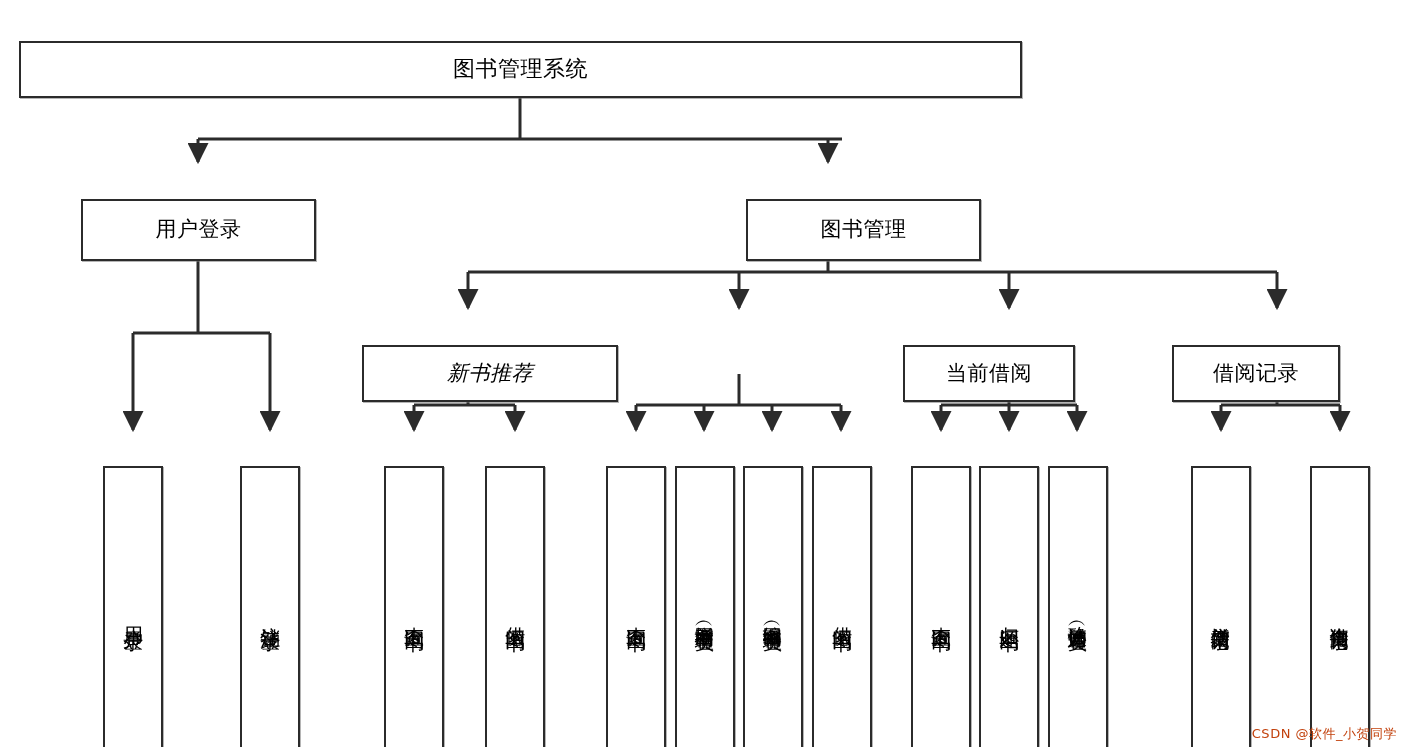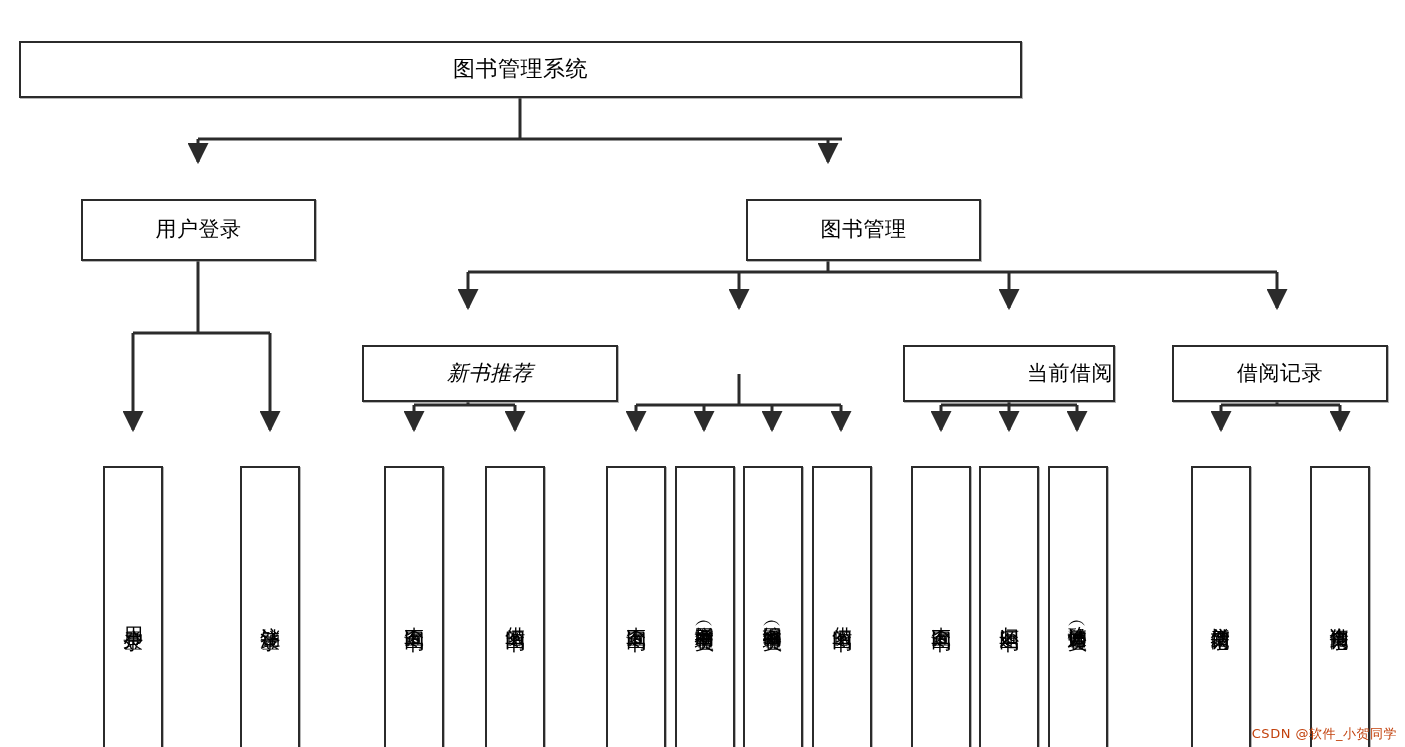--- a/index.html
+++ b/index.html
@@ -144,24 +144,24 @@
   <div class="node h" style="left:81px; top:170px; width:235px; height:62px;">
     <span class="lbl">用户登录</span>
   </div>
   <div class="node h" style="left:746px; top:170px; width:235px; height:62px;">
     <span class="lbl">图书管理</span>
   </div>
 
   <div class="node h" style="left:362px; top:316px; width:256px; height:57px;font-style:italic;">
     <span class="lbl">新书推荐</span>
   </div>
-  <div class="node h" style="left:903px; top:316px; width:212px; height:57px;justify-content:flex-end;">
+  <div class="node h" style="left:903px; top:316px; width:172px; height:57px;">
     <span class="lbl">当前借阅</span>
   </div>
-  <div class="node h" style="left:1172px; top:316px; width:216px; height:57px;">
+  <div class="node h" style="left:1172px; top:316px; width:168px; height:57px;">
     <span class="lbl">借阅记录</span>
   </div>
 
   <div class="node v" style="left:103px; top:437px; width:60px; height:298px;">
     <span class="lbl">用户登录</span>
   </div>
   <div class="node v" style="left:240px; top:437px; width:60px; height:298px;">
     <span class="lbl">注销登录</span>
   </div>
 

